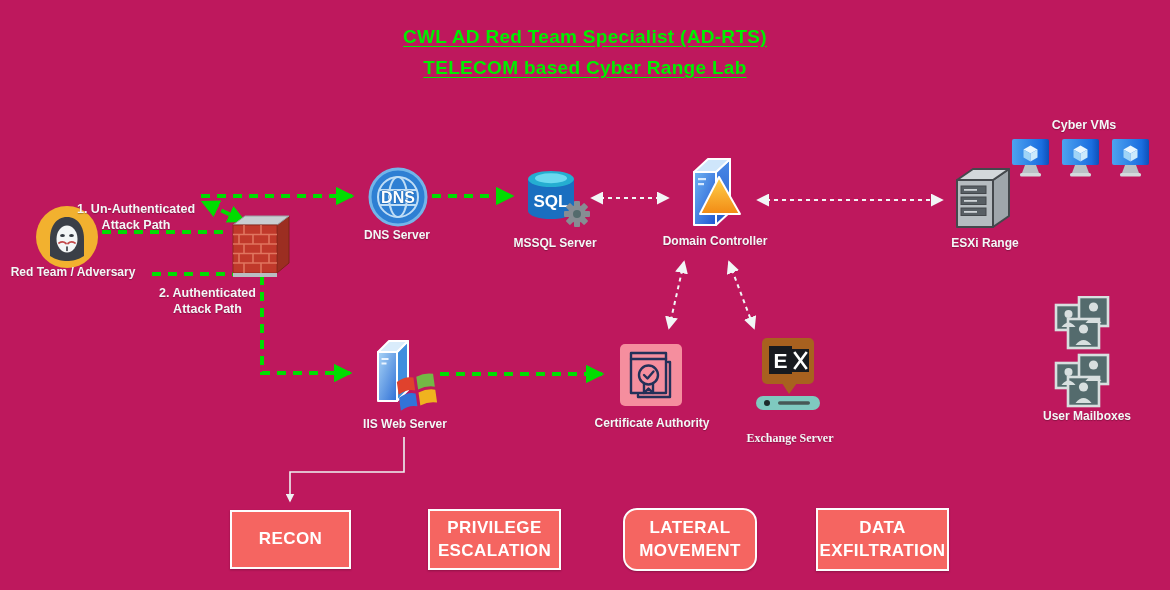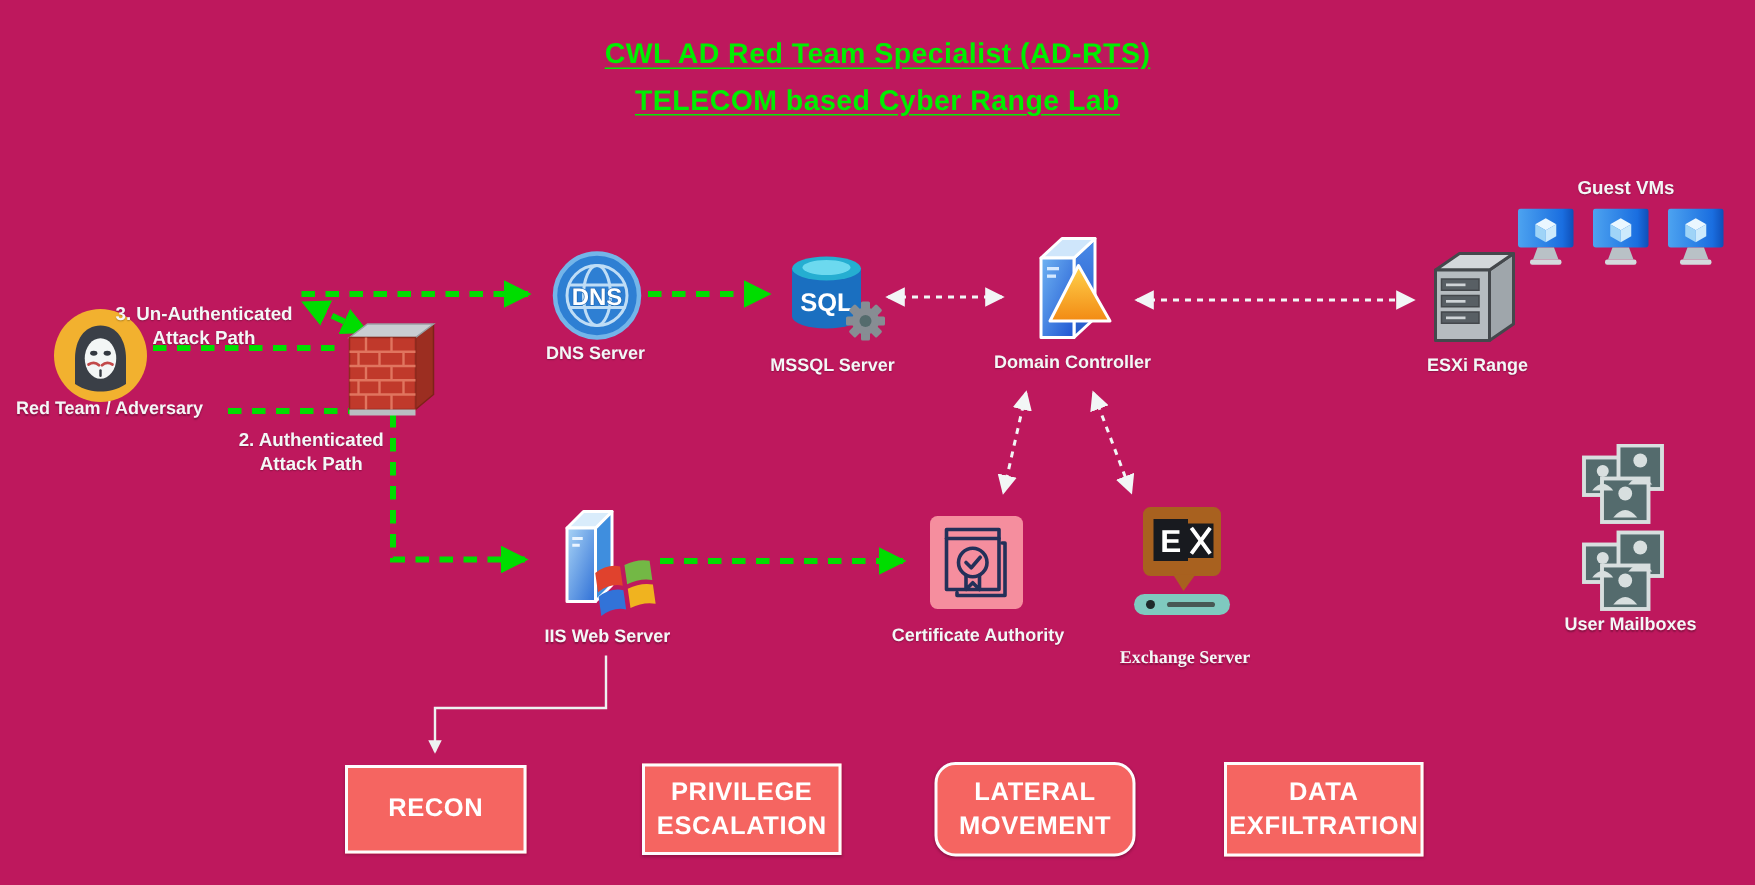--- a/index.html
+++ b/index.html
@@ -80,21 +80,21 @@
       <path d="M31,11 C20,11 14,21 14,33 L14,50 C20,54 26,55 31,55 C36,55 42,54 48,50 L48,33 C48,21 42,11 31,11 Z" fill="#3a3f47"></path>
       <ellipse cx="31" cy="33" rx="10.5" ry="13.5" fill="#f3f6f6"></ellipse>
       <ellipse cx="26.5" cy="29.5" rx="2.4" ry="1.6" fill="#343941"></ellipse>
       <ellipse cx="35.5" cy="29.5" rx="2.4" ry="1.6" fill="#343941"></ellipse>
       <path d="M23,37 Q27,34.5 30,37.5 M32,37.5 Q35,34.5 39,37" stroke="#c2494a" stroke-width="1.8" fill="none" stroke-linecap="round"></path>
       <path d="M31,41 L31,44.5" stroke="#343941" stroke-width="1.6" stroke-linecap="round"></path>
     </svg>
   </div>
   <div class="node-label" style="left:0px;top:266px;width:146px;">Red Team / Adversary</div>
 
-  <div class="path-label" style="left:75px;top:202px;width:122px;">3. Un-Authenticated Attack Path</div>
+  <div class="path-label" style="left:75px;top:202px;width:122px;">1. Un-Authenticated Attack Path</div>
   <div class="path-label" style="left:150px;top:286px;width:115px;">2. Authenticated Attack Path</div>
 
   <div class="abs" style="left:231px;top:211px;width:62px;height:68px;">
     <svg width="62" height="68" viewBox="0 0 62 68">
       <polygon points="46,14 58,5 58,52 46,62" fill="#9c2e21" stroke="#7d2318" stroke-width="1"></polygon>
       <polygon points="2,14 14,5 58,5 46,14" fill="#c9ced2" stroke="#9aa0a4" stroke-width="1"></polygon>
       <rect x="2" y="14" width="44" height="48" fill="#c0392b" stroke="#8e2b1e" stroke-width="1"></rect>
       <g stroke="#e0755f" stroke-width="1.6">
         <line x1="2" y1="23.5" x2="46" y2="23.5"></line>
         <line x1="2" y1="33" x2="46" y2="33"></line>
@@ -189,21 +189,21 @@
       </g>
       <g fill="#cfd4d7">
         <rect x="9" y="23" width="13" height="1.8"></rect>
         <rect x="9" y="34" width="13" height="1.8"></rect>
         <rect x="9" y="45" width="13" height="1.8"></rect>
       </g>
     </svg>
   </div>
   <div class="node-label" style="left:930px;top:237px;width:110px;">ESXi Range</div>
 
-  <div class="node-label" style="left:1034px;top:118px;width:100px;font-size:12.5px;">Guest VMs</div>
+  <div class="node-label" style="left:1034px;top:118px;width:100px;font-size:12.5px;">Cyber VMs</div>
   <div class="abs" style="left:1012px;top:139px;width:138px;height:40px;">
     <svg width="138" height="40" viewBox="0 0 138 40">
       <defs>
         <linearGradient id="scr" x1="0" y1="0" x2="1" y2="0">
           <stop offset="0" stop-color="#4da3f0"></stop>
             <stop offset="0.8" stop-color="#1a6ee0"></stop>
             <stop offset="1" stop-color="#0f4fb8"></stop>
         </linearGradient>
       </defs>
       <g id="vm1">

